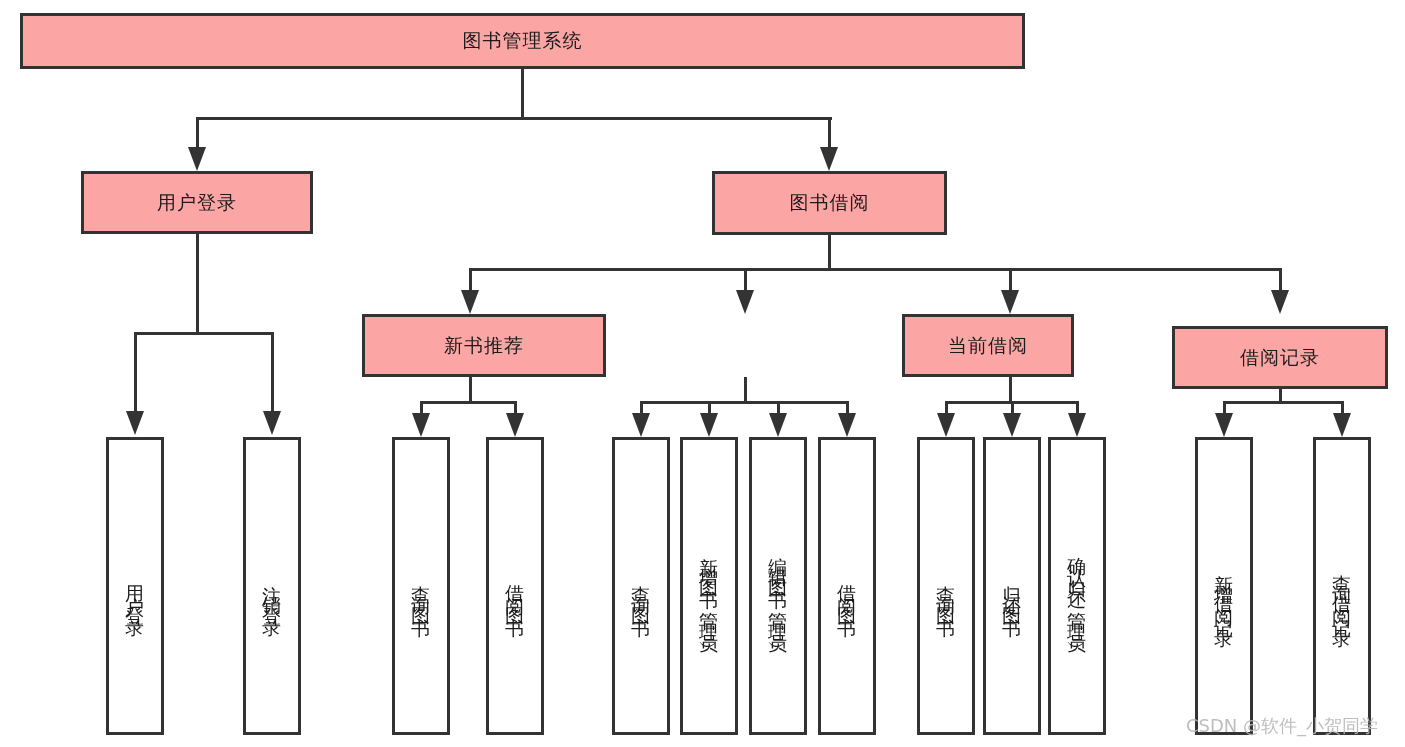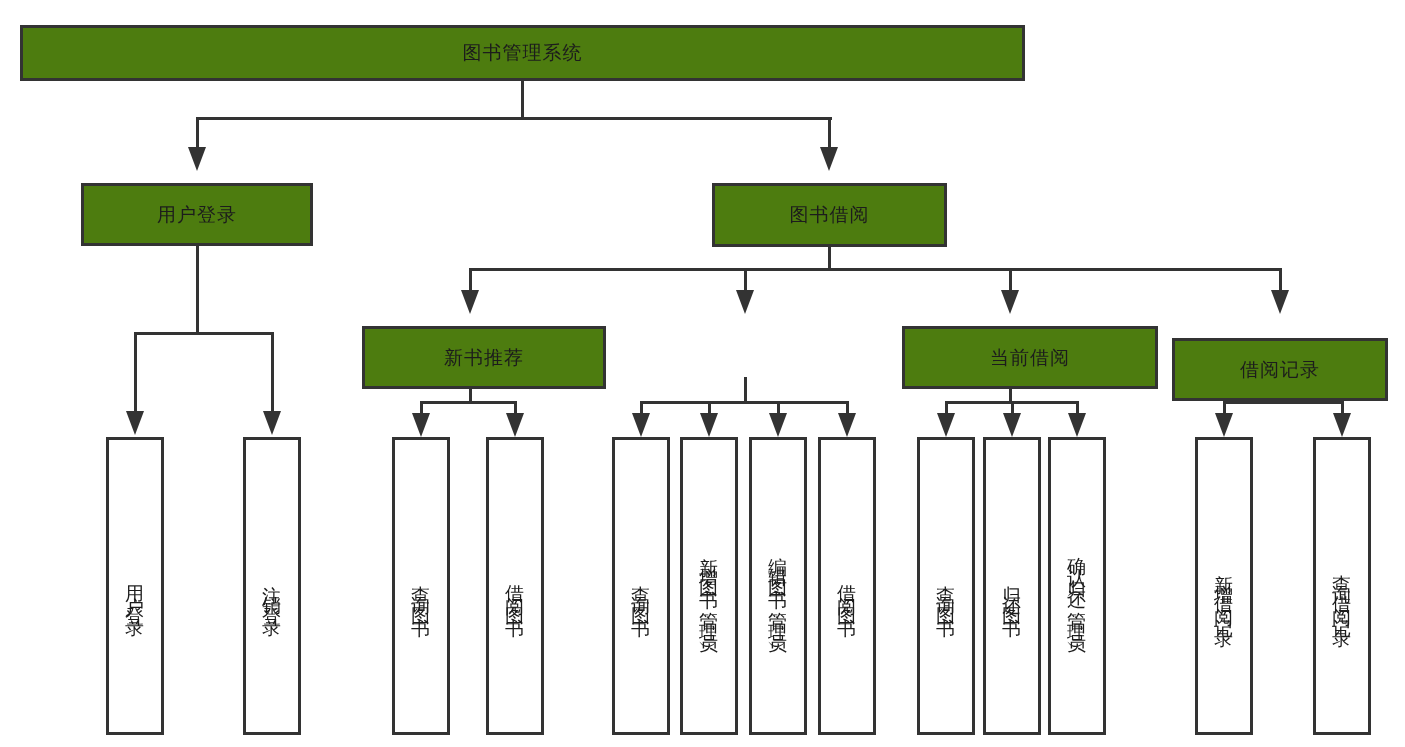--- a/index.html
+++ b/index.html
@@ -8,29 +8,28 @@
     width: 1405px;
     height: 747px;
     background: #ffffff;
     font-family: "DejaVu Sans", "Liberation Sans", sans-serif;
     overflow: hidden;
   }
   .node {
     position: absolute;
     box-sizing: border-box;
     border: 3px solid #333333;
-    background: #4d7c0f;
+    background: #fca5a5;
     display: flex;
     align-items: center;
     justify-content: center;
     font-size: 19px;
     color: #1c1c1c;
     letter-spacing: 1px;
     z-index: 2;
-    margin-top: 12px;
   }
   .leaf {
     position: absolute;
     box-sizing: border-box;
     top: 437px;
     width: 58px;
     height: 298px;
     border: 3px solid #333333;
     background: #ffffff;
     display: flex;
@@ -98,21 +97,21 @@
   <div class="vline" style="left:468.5px; top:268px; height:24px;"></div>
   <div class="vline" style="left:743.5px; top:268px; height:24px;"></div>
   <div class="vline" style="left:1008.5px; top:268px; height:24px;"></div>
   <div class="vline" style="left:1278.5px; top:268px; height:24px;"></div>
   <div class="arrow" style="left:461px; top:290px;"></div>
   <div class="arrow" style="left:736px; top:290px;"></div>
   <div class="arrow" style="left:1001px; top:290px;"></div>
   <div class="arrow" style="left:1271px; top:290px;"></div>
 
   <div class="node" style="left:362px; top:314px; width:244px; height:63px;">新书推荐</div>
-  <div class="node" style="left:902px; top:314px; width:256px; height:63px;">当前借阅</div>
+  <div class="node" style="left:902px; top:314px; width:172px; height:63px;">当前借阅</div>
   <div class="node" style="left:1172px; top:326px; width:216px; height:63px;">借阅记录</div>
 
   <div class="vline" style="left:468.5px; top:377px; height:27px;"></div>
   <div class="hline" style="left:419.5px; top:401px; width:96px;"></div>
   <div class="vline" style="left:419.5px; top:401px; height:14px;"></div>
   <div class="vline" style="left:513.5px; top:401px; height:14px;"></div>
   <div class="arrow" style="left:412px; top:413px;"></div>
   <div class="arrow" style="left:506px; top:413px;"></div>
 
   <div class="vline" style="left:743.5px; top:377px; height:27px;"></div>
@@ -175,14 +174,15 @@
   <div class="leaf" style="left:1048px;">
     <span>确认归还（管理员）</span>
   </div>
   <div class="leaf" style="left:1195px;">
     <span>新增借阅记录</span>
   </div>
   <div class="leaf" style="left:1313px;">
     <span>查询借阅记录</span>
   </div>
 
+  <div class="watermark">CSDN @软件_小贺同学</div>
 
 </div>
 
 </body></html>

